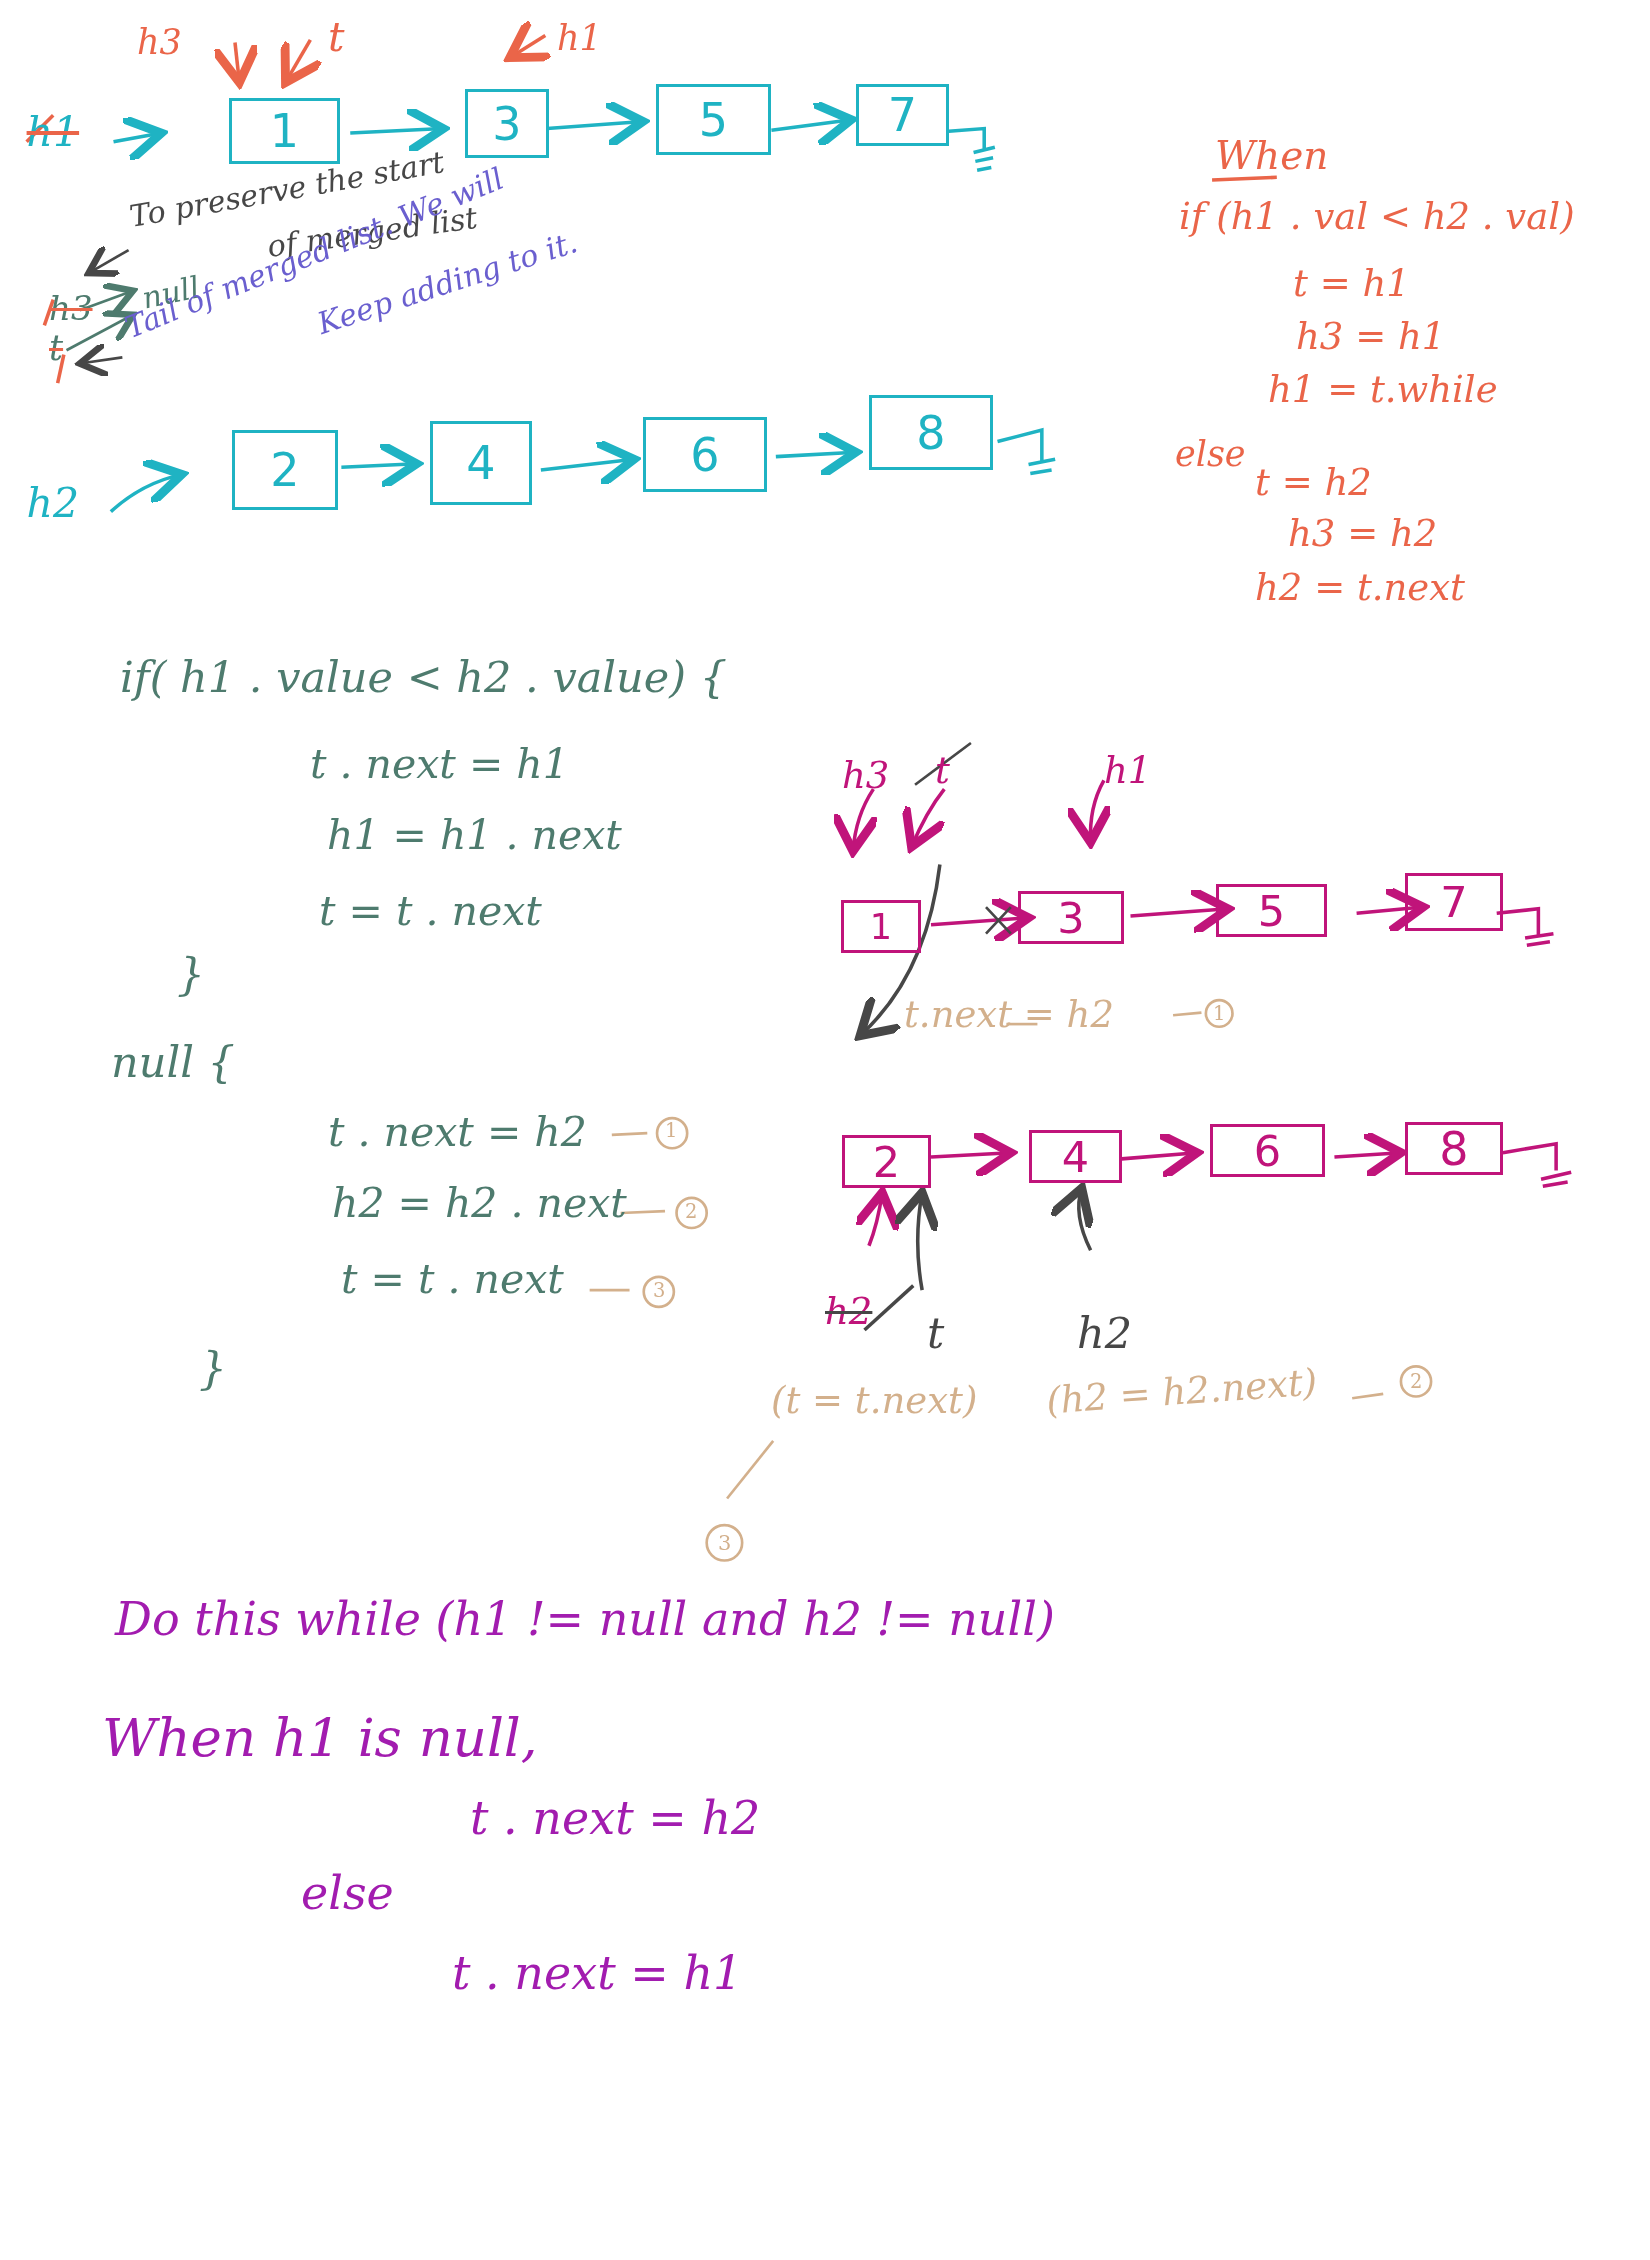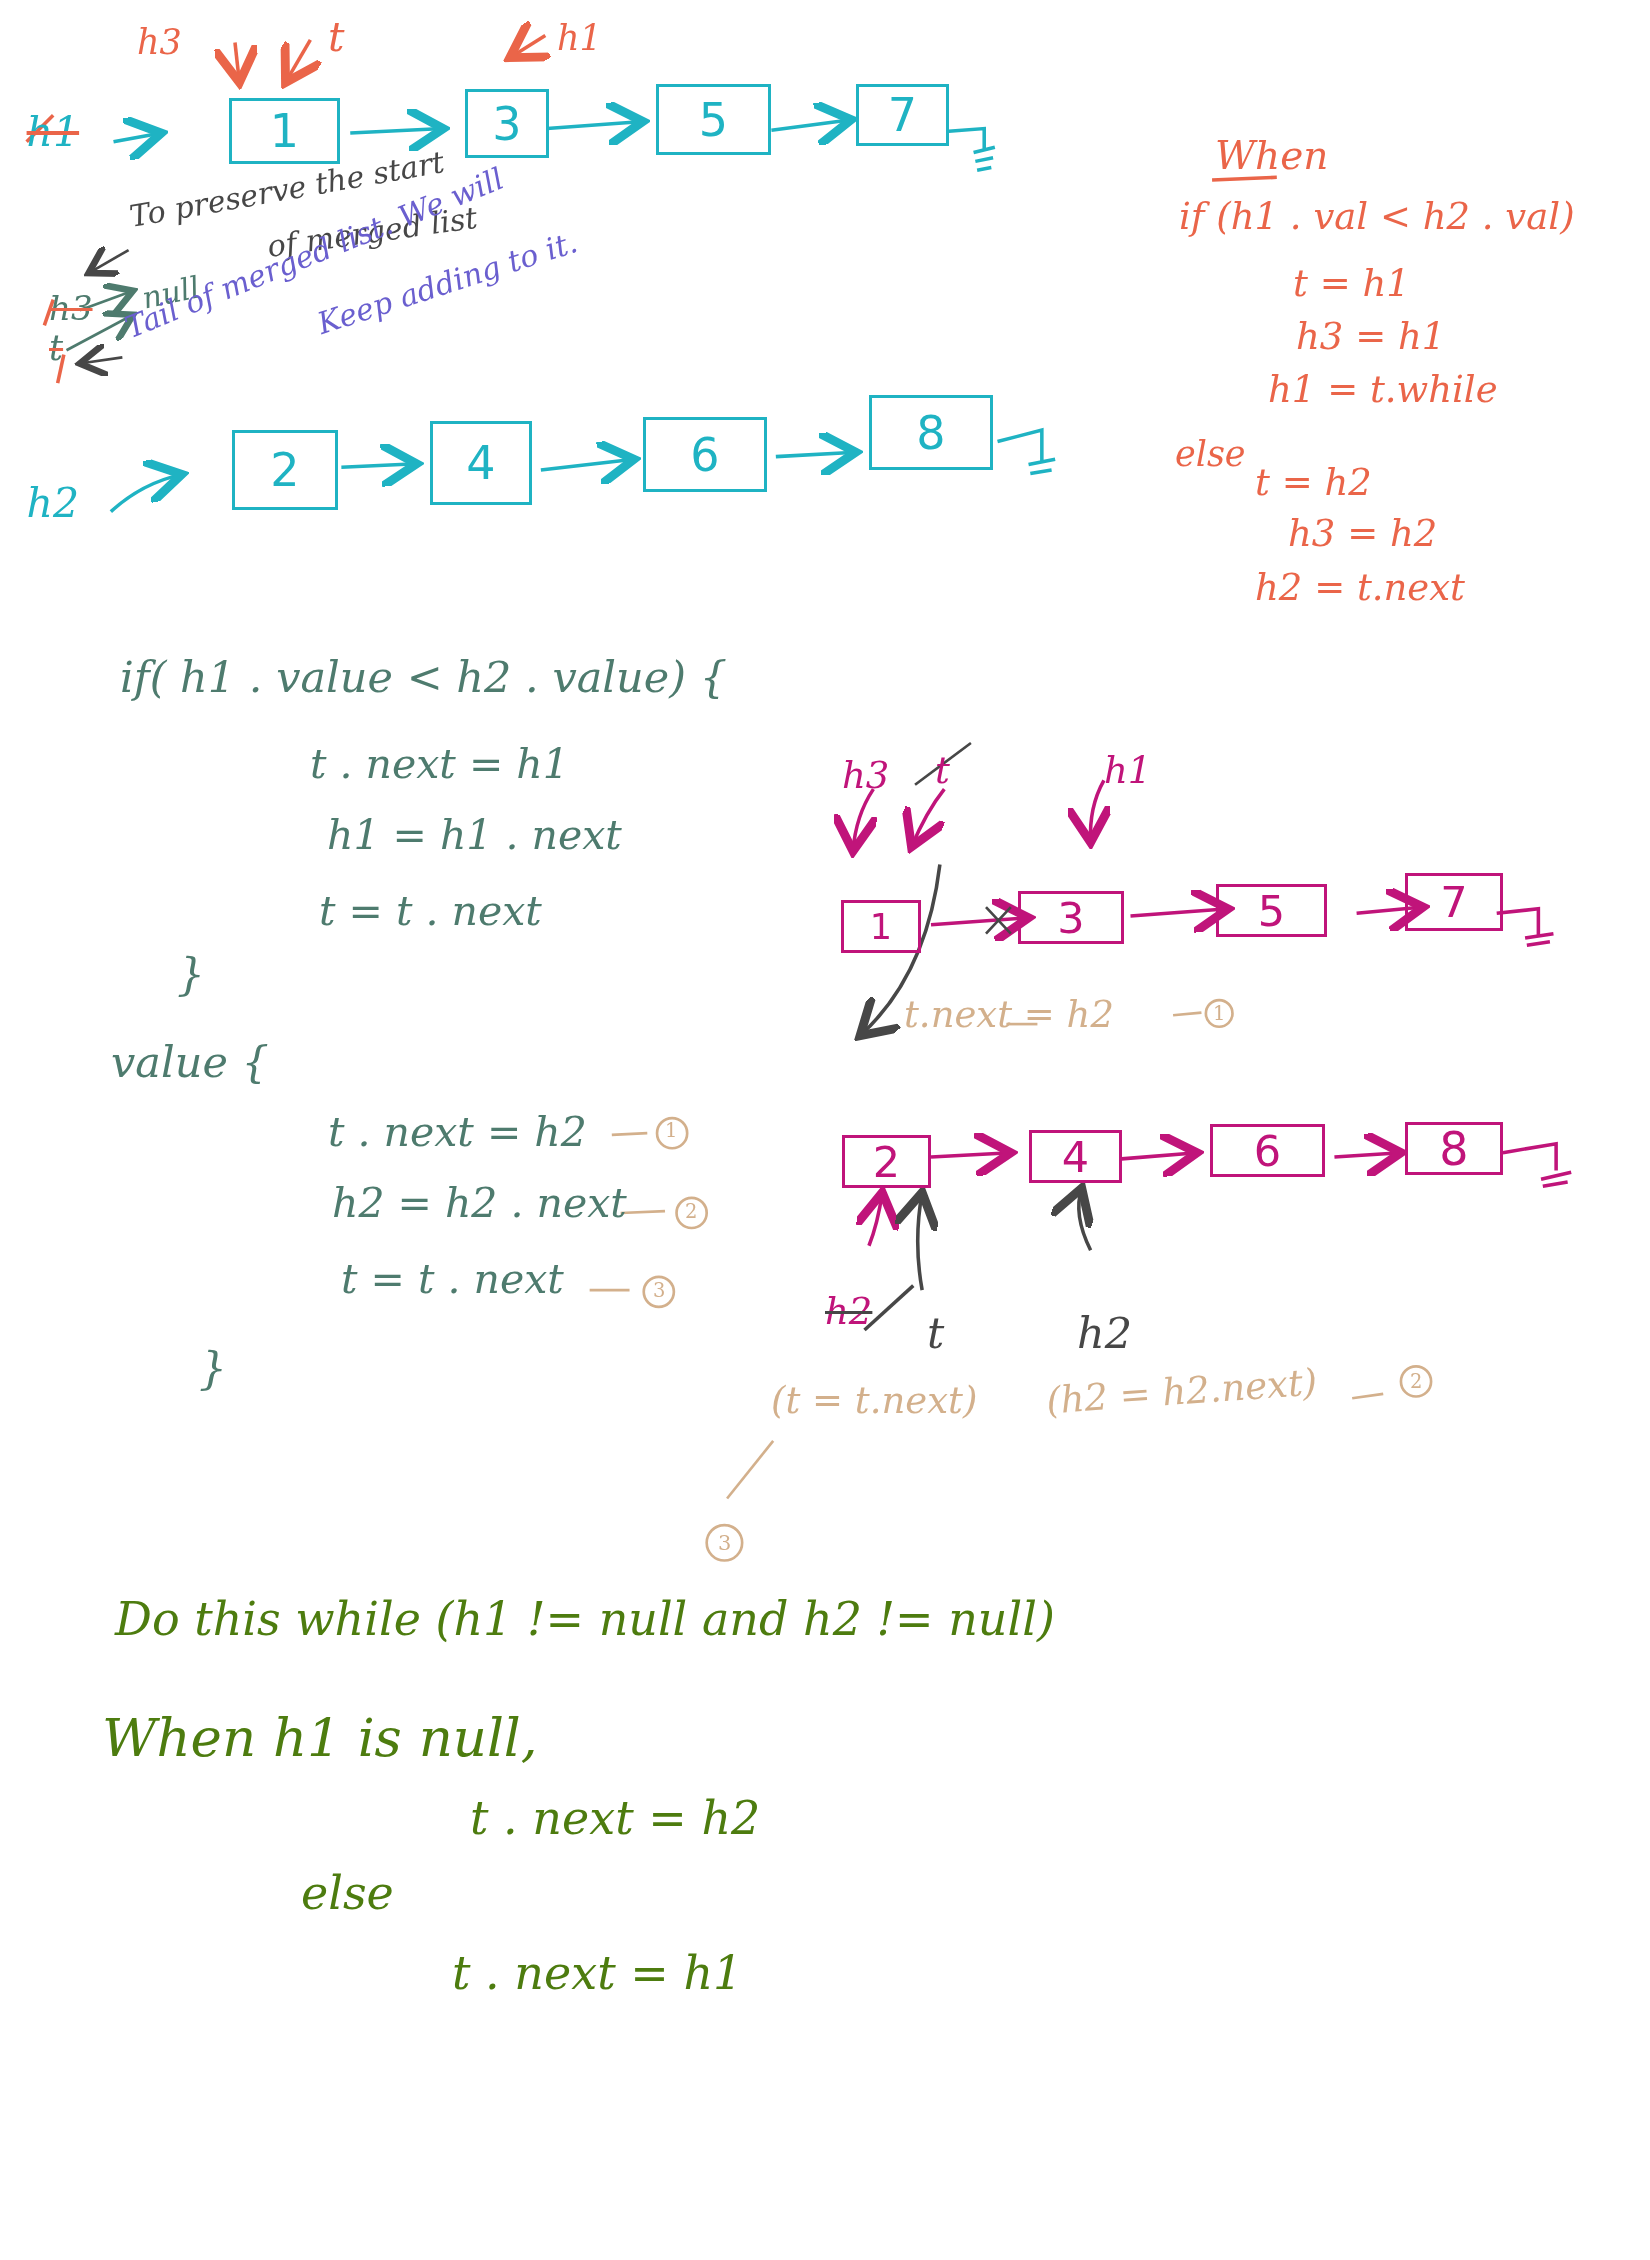--- a/index.html
+++ b/index.html
@@ -8,21 +8,21 @@
   .abs { position:absolute; white-space:nowrap; }
   .node { position:absolute; box-sizing:border-box; display:flex; align-items:center; justify-content:center; font-style:normal; font-family:"DejaVu Sans", sans-serif; }
   .teal { color:#1fb3c3; }
   .teal-node { border:3.5px solid #1fb3c3; color:#1fb3c3; font-size:46px; }
   .mag-node { border:3.5px solid #c0147a; color:#c0147a; font-size:46px; }
   .orange { color:#ea6549; }
   .green { color:#4e7b6e; }
   .tan { color:#d3b08c; }
   .purple { color:#6a5fcf; }
   .gray { color:#474747; }
-  .blue { color:#4d7c0f; }
+  .blue { color:#a21caf; }
   .magenta { color:#c0147a; }
   svg.overlay { position:absolute; left:0; top:0; }
 </style>
 </head>
 <body>
 
 <svg class="overlay" width="1651" height="2261" viewBox="0 0 1862 2550">
   <defs>
     <marker id="aT" markerWidth="12" markerHeight="12" refX="10" refY="6" orient="auto">
         <path d="M0,0 L10,6 L0,12" fill="none" stroke="#1fb3c3" stroke-width="2.5"></path>
@@ -150,21 +150,21 @@
 <div class="abs orange" style="left:1175px;top:434px;font-size:35px;">else</div>
 <div class="abs orange" style="left:1255px;top:461px;font-size:37px;">t = h2</div>
 <div class="abs orange" style="left:1255px;top:512px;font-size:37px;margin-left:33px;">h3 = h2</div>
 <div class="abs orange" style="left:1255px;top:566px;font-size:37px;">h2 = t.next</div>
 
 <div class="abs green" style="left:120px;top:652px;font-size:43px;">if( h1 . value  &lt;  h2 . value) {</div>
 <div class="abs green" style="left:310px;top:740px;font-size:41px;">t . next = h1</div>
 <div class="abs green" style="left:327px;top:811px;font-size:41px;">h1 = h1 . next</div>
 <div class="abs green" style="left:319px;top:887px;font-size:41px;">t = t . next</div>
 <div class="abs green" style="left:177px;top:949px;font-size:44px;">}</div>
-<div class="abs green" style="left:111px;top:1037px;font-size:43px;">value {</div>
+<div class="abs green" style="left:111px;top:1037px;font-size:43px;">null {</div>
 <div class="abs green" style="left:328px;top:1108px;font-size:41px;">t . next = h2</div>
 <div class="abs green" style="left:332px;top:1179px;font-size:41px;">h2 = h2 . next</div>
 <div class="abs green" style="left:341px;top:1255px;font-size:41px;">t = t . next</div>
 <div class="abs green" style="left:199px;top:1343px;font-size:44px;">}</div>
 
 <div class="abs tan" style="left:665px;top:1119px;font-size:19.5px;font-style:normal;">1</div>
 <div class="abs tan" style="left:685px;top:1200px;font-size:19.5px;font-style:normal;">2</div>
 <div class="abs tan" style="left:653px;top:1279px;font-size:19.5px;font-style:normal;">3</div>
 
 <div class="abs magenta" style="left:842px;top:754px;font-size:37px;">h3</div>

